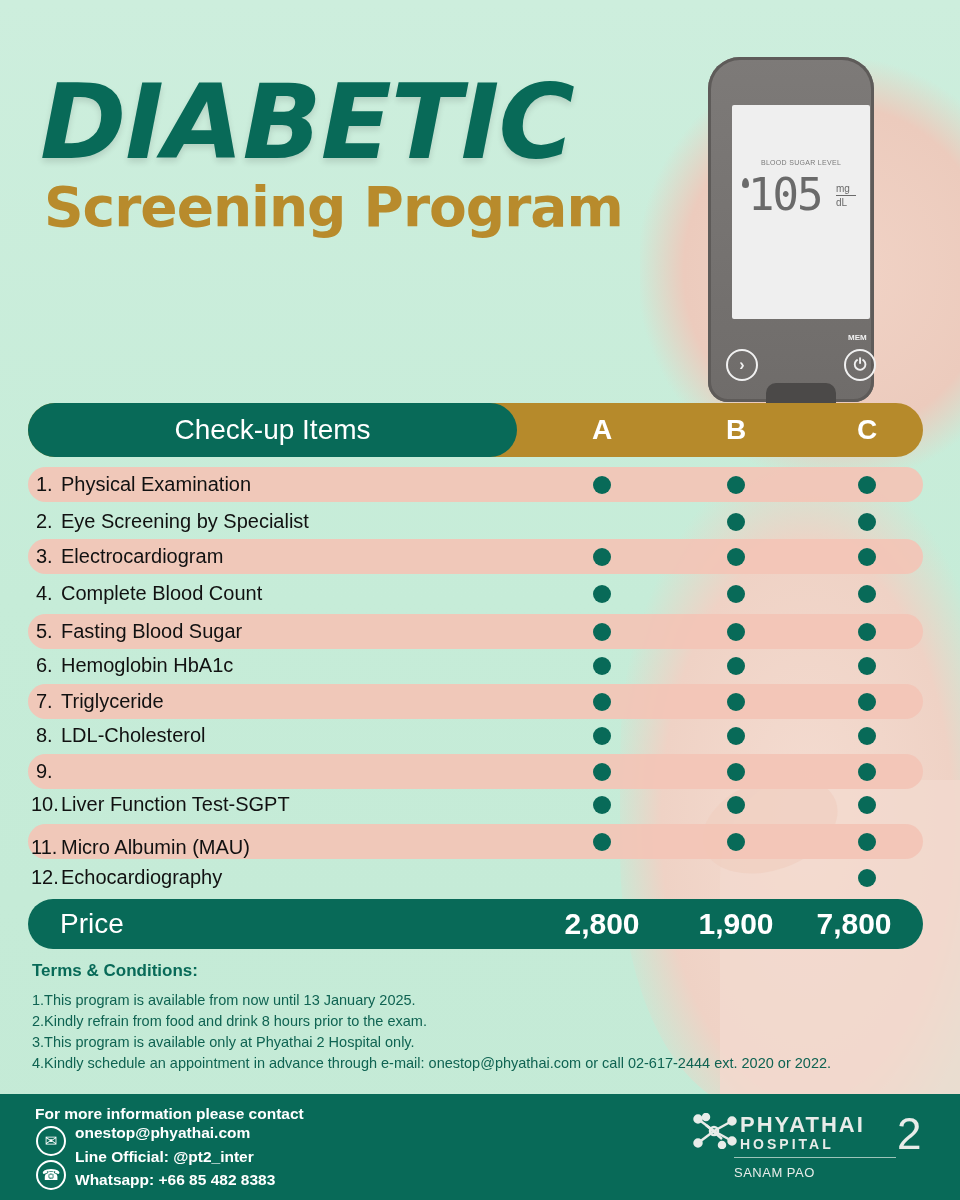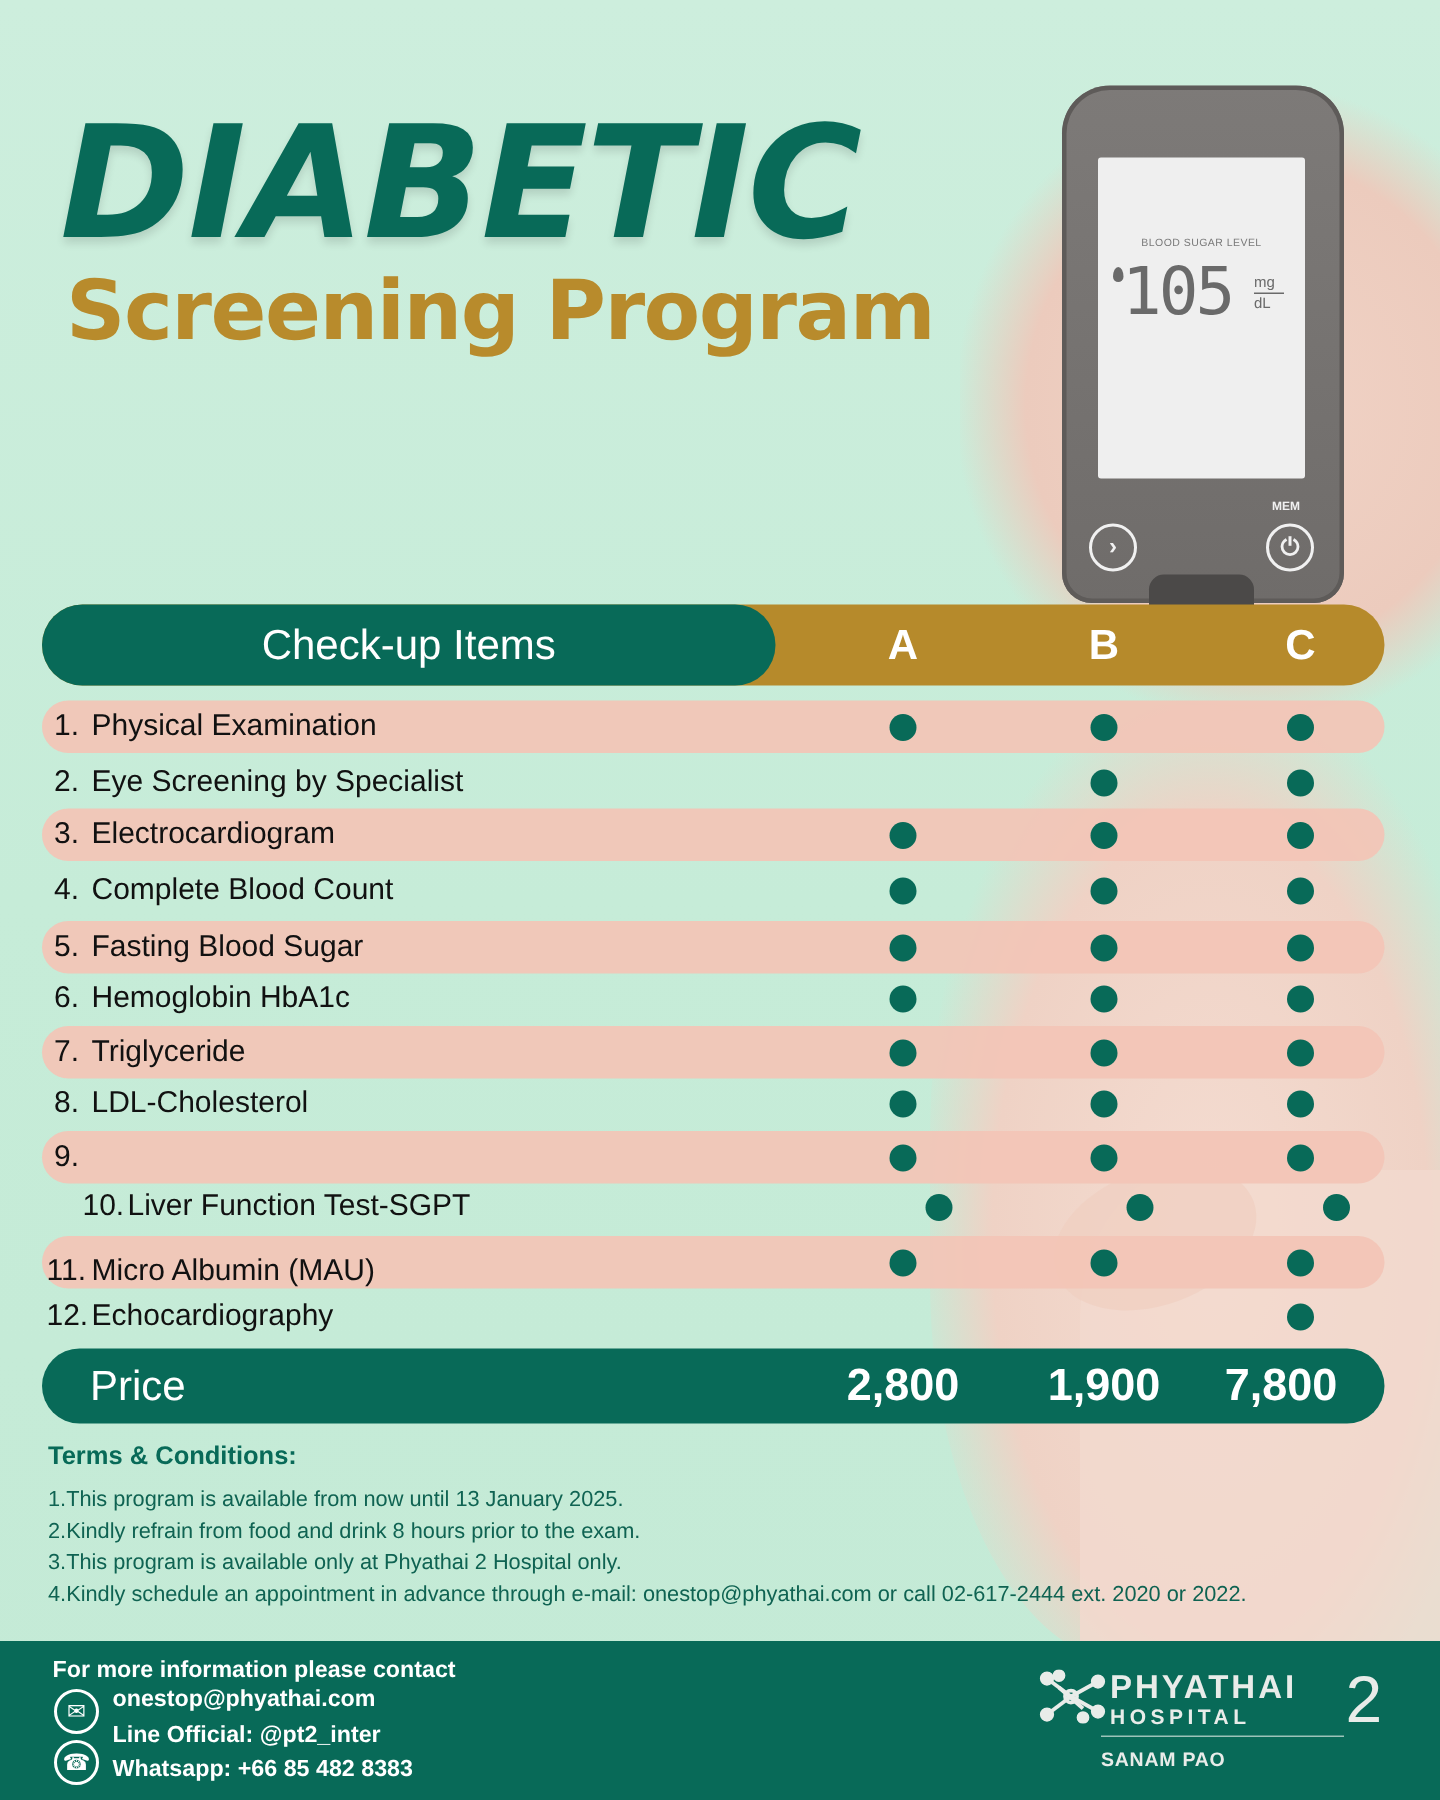--- a/index.html
+++ b/index.html
@@ -23,21 +23,21 @@
     position: absolute; left: 720px; top: 780px; width: 240px; height: 330px;
     background: #f2d9ce; border-radius: 30% 0 0 0; opacity: .8;
   }
   .thumb {
     position: absolute; left: 700px; top: 780px; width: 140px; height: 90px;
     background: #efcfc1; border-radius: 50%; opacity: .7; transform: rotate(-20deg);
   }
 
   
   .meter {
-    position: absolute; left: 708px; top: 57px; width: 188px; height: 345px;
+    position: absolute; left: 708px; top: 57px; width: 166px; height: 345px;
     background: linear-gradient(180deg, #7d7a78 0%, #6f6c6a 100%);
     border-radius: 32px 32px 20px 20px;
     box-shadow: inset 0 0 0 3px #5e5b59;
   }
   .meter-screen {
     position: absolute; left: 24px; top: 48px; width: 138px; height: 214px;
     background: #efefef; border-radius: 2px;
   }
   .meter-screen .lbl {
     position: absolute; top: 54px; left: 0; width: 100%; text-align: center;
@@ -146,21 +146,21 @@
     position: absolute; left: 36px; width: 30px; height: 30px; border-radius: 50%;
     border: 2px solid #fff; color: #fff; display: flex; align-items: center; justify-content: center;
     font-size: 15px;
   }
   .logo { position: absolute; left: 692px; top: 15px; width: 240px; height: 80px; }
   .logo .mark { position: absolute; left: 0; top: 4px; width: 48px; height: 36px; }
   .logo .name1 { position: absolute; left: 48px; top: 3px; font-size: 22px; font-weight: bold; color: #e8ece9; letter-spacing: 2px; }
   .logo .name2 { position: absolute; left: 48px; top: 27px; font-size: 14px; font-weight: bold; color: #e8ece9; letter-spacing: 3px; }
   .logo .two { position: absolute; left: 205px; top: 0; font-size: 44px; color: #e8ece9; }
   .logo .rule { position: absolute; left: 42px; top: 48px; width: 162px; height: 1px; background: #9cc4b9; }
-  .logo .loc { position: absolute; left: 42px; top: 56px; font-size: 13px; font-weight: bold; color: #e8ece9; letter-spacing: .5px; }
+  .logo .loc { position: absolute; left: 42px; top: 56px; font-size: 13px; font-weight: normal; color: #e8ece9; letter-spacing: .5px; }
 </style>
 </head>
 <body>
 
 <div class="hand-top"></div>
 <div class="hand-palm"></div>
 <div class="hand-lower"></div>
 <div class="thumb"></div>
 
 <div class="meter">
@@ -263,21 +263,21 @@
       <div class="dot" style="left: 839px;"></div>
     </div>
     <div class="row shaded" style="top: 754px;">
       <div class="label" style="left: 8px;">
         <span class="num" style="width: 25px;">9.</span>
       </div>
       <div class="dot" style="left: 574px;"></div>
       <div class="dot" style="left: 708px;"></div>
       <div class="dot" style="left: 839px;"></div>
     </div>
-    <div class="row" style="top: 787px; margin-left: 24px;">
+    <div class="row" style="top: 787px;">
       <div class="label" style="left: 3px;">
         <span class="num" style="width: 30px;">10.</span>
         <span>Liver Function Test-SGPT</span>
       </div>
       <div class="dot" style="left: 574px;"></div>
       <div class="dot" style="left: 708px;"></div>
       <div class="dot" style="left: 839px;"></div>
     </div>
     <div class="row shaded" style="top: 824px;">
       <div class="label" style="left: 3px; align-items: flex-end;">

